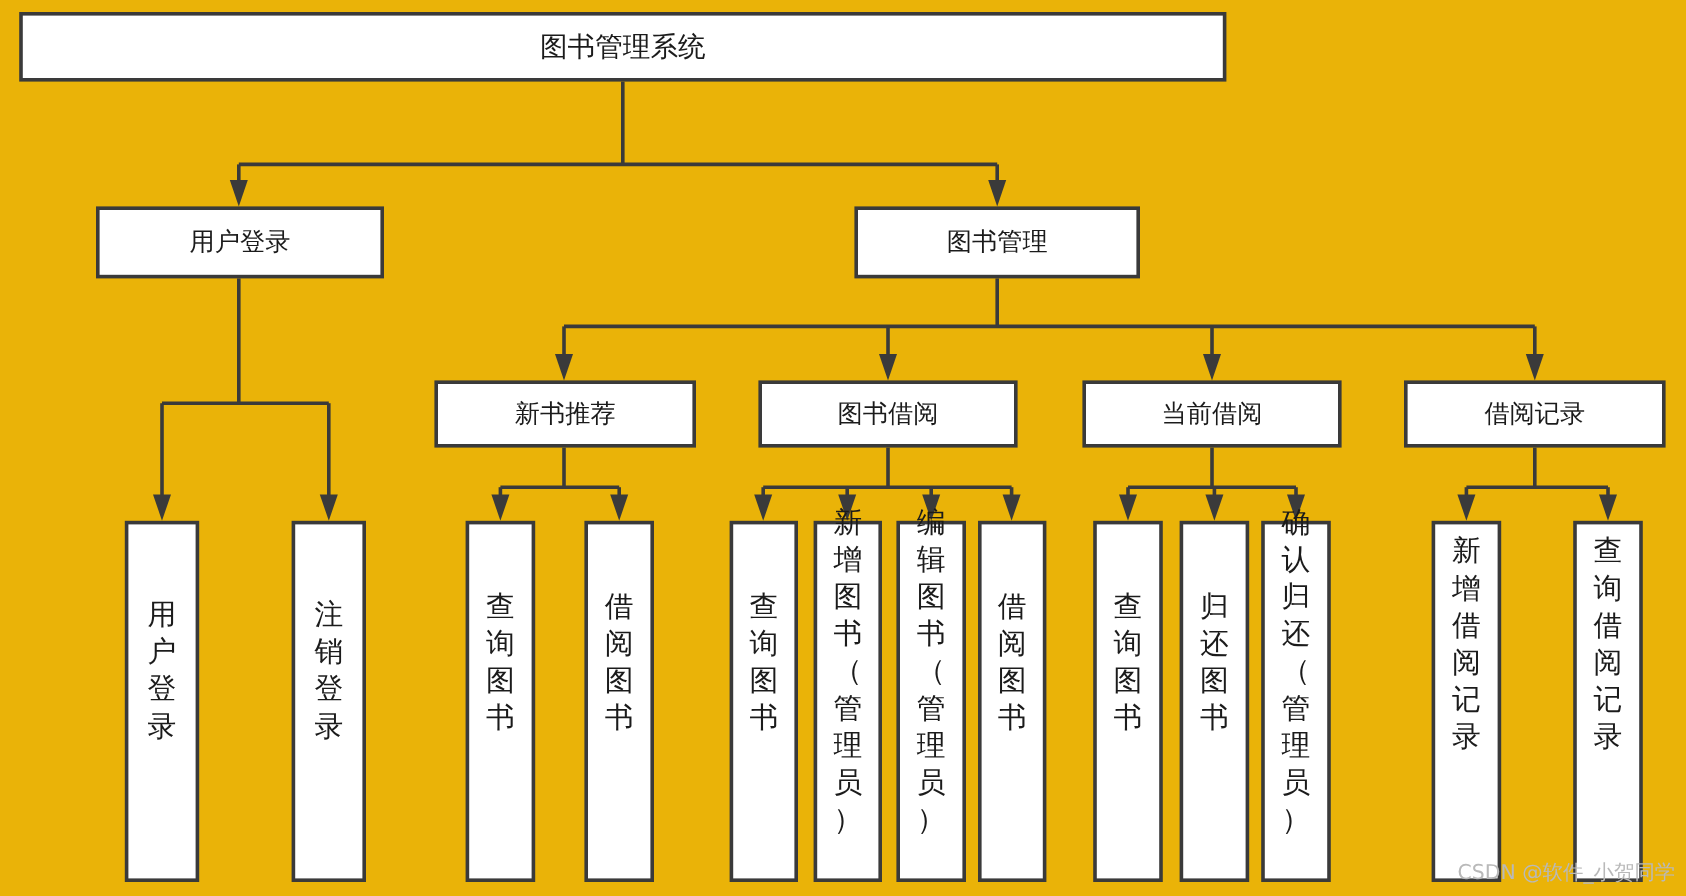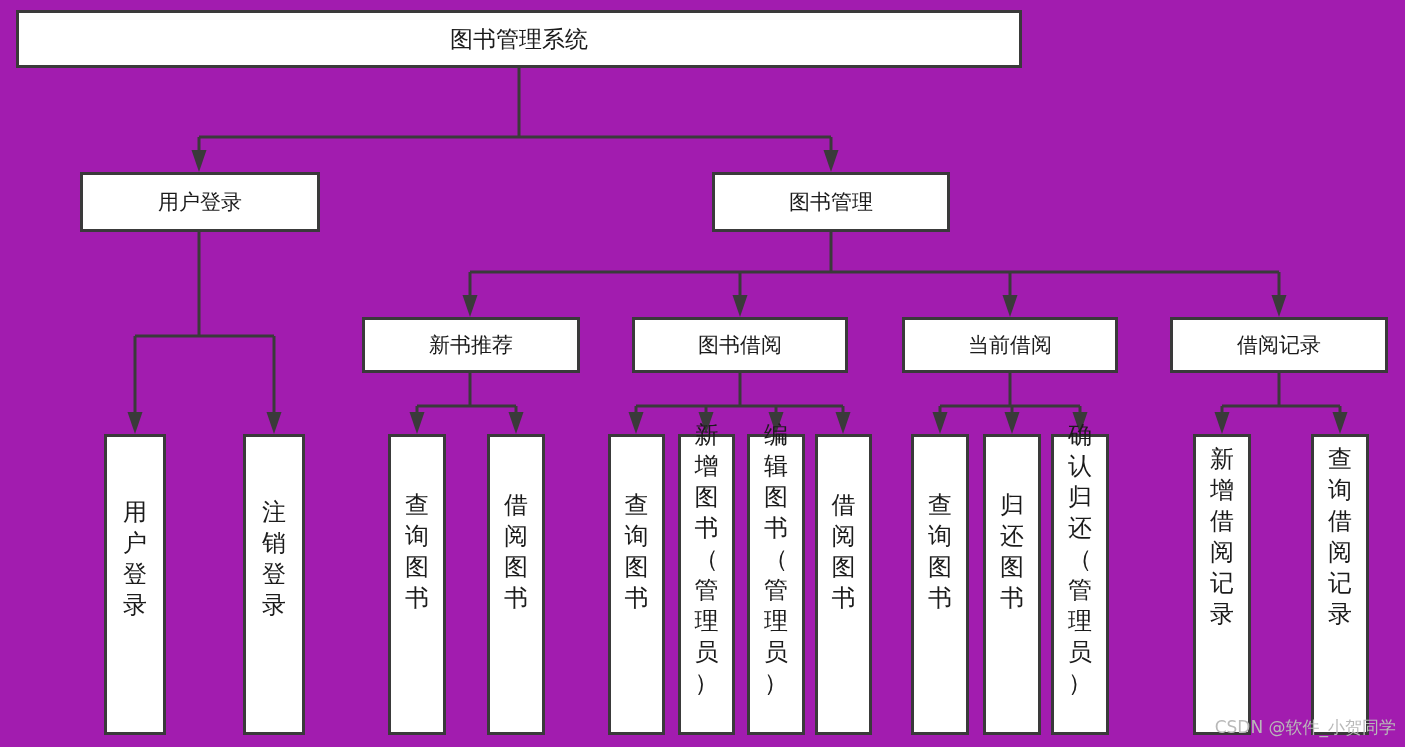--- a/index.html
+++ b/index.html
@@ -8,21 +8,21 @@
     padding: 0;
     background: #ffffff;
   }
   body {
     font-family: "DejaVu Sans", "Liberation Sans", sans-serif;
   }
   #diagram-root {
     position: relative;
     width: 1405px;
     height: 747px;
-    background: #a21caf;
+    background: #eab308;
     overflow: hidden;
   }
   svg.diagram-canvas {
     position: absolute;
     left: 0;
     top: 0;
     width: 1405px;
     height: 747px;
     display: block;
   }

